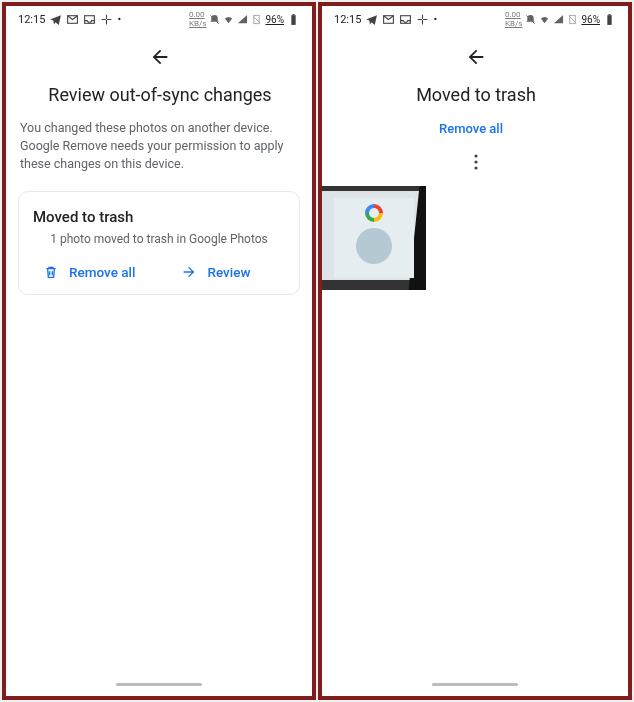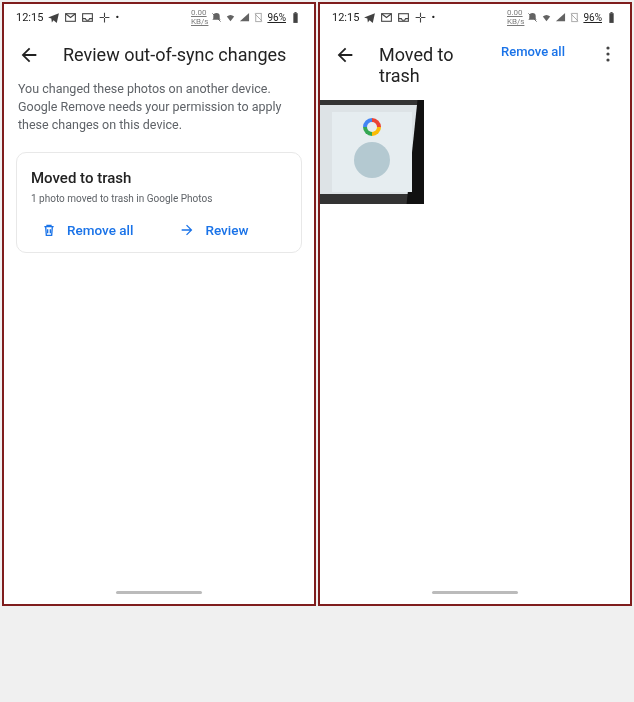--- a/index.html
+++ b/index.html
@@ -1,32 +1,32 @@
 <!DOCTYPE html>
 <html><head>
 <meta charset="utf-8">
 <style>
 * { margin: 0; padding: 0; box-sizing: border-box; font-family: Roboto, -apple-system, sans-serif; }
 body { background: #f0f0f0; display: flex; gap: 2px; padding: 2px; }
-.phone { width: 315px; height: 604px; background: #fff; border: 2px solid #7f1d1d; display: flex; flex-direction: column; position: relative; }
+.phone { width: 315px; height: 698px; background: #fff; border: 4px solid #7f1d1d; display: flex; flex-direction: column; position: relative; }
 .statusbar { height: 26px; display: flex; align-items: center; padding: 0 12px; font-size: 11px; color: #222; gap: 4px; }
 .statusbar .left { display: flex; align-items: center; gap: 4px; }
 .statusbar .spacer { flex: 1; }
 .statusbar .right { display: flex; align-items: center; gap: 3px; font-size: 10px; text-decoration: underline; }
 .sicon { width: 13px; height: 13px; opacity: .85; }
 .sicon-sm { width: 11px; height: 11px; opacity: .7; }
-.header { display: flex; align-items: flex-start; padding: 14px 12px 14px 14px; gap: 23px; }
+.header { display: flex; align-items: center; padding: 14px 12px 14px 14px; gap: 16px; flex-direction: column; }
 .back { width: 22px; height: 22px; cursor: pointer; }
 .title { font-size: 18px; font-weight: 400; color: #222; flex: 1; }
 .remove-all-top { color: #1a73e8; font-size: 13px; font-weight: 500; cursor: pointer; margin-right: 10px; }
 .menu { width: 20px; height: 20px; cursor: pointer; display:flex; align-items:center; justify-content:center; }
 .desc { padding: 0 14px 18px 14px; font-size: 12.5px; line-height: 1.45; color: #5f6368; }
 .card { margin: 0 12px; border: 1px solid #e8e8e8; border-radius: 10px; padding: 16px 14px 8px 14px; }
 .card-title { font-size: 15px; font-weight: 500; color: #222; margin-bottom: 6px; }
-.card-sub { font-size: 10px; color: #5f6368; margin-bottom: 18px; }
+.card-sub { font-size: 12px; color: #5f6368; margin-bottom: 18px; text-align: center; }
 .card-actions { display: flex; gap: 36px; padding-bottom: 6px; }
 .card-btn { display: flex; align-items: center; gap: 10px; color: #1a73e8; font-size: 13.5px; font-weight: 500; cursor: pointer; padding-left: 10px; }
 .card-btn .bicon { width: 16px; height: 16px; }
 .desc2 { padding: 32px 14px 10px 14px; font-size: 12.5px; line-height: 1.45; color: #5f6368; }
 .thumb { width: 104px; height: 104px; margin-left: 0; background: linear-gradient(180deg,#333 0 5%, #dde3e6 5% 90%, #333 90% 100%); display:flex; align-items:center; justify-content:center; position:relative; overflow:hidden; cursor:pointer; }
 .thumb::before { content:""; position:absolute; right:-10px; top:-6px; width:22px; height:118px; background:#111; transform:rotate(6deg); }
 .thumb-inner { width:80px; height:80px; background:#e6edf0; display:flex; flex-direction:column; align-items:center; justify-content:flex-start; gap:4px; padding-top:6px; position:relative; }
 .glogo { width:18px; height:18px; border-radius:50%; background: conic-gradient(#ea4335 0 25%, #fbbc05 25% 50%, #34a853 50% 75%, #4285f4 75% 100%); position:relative; }
 .glogo::after { content:""; position:absolute; inset:4px; background:#e6edf0; border-radius:50%; }
 .disc { width:36px; height:36px; border-radius:50%; background:#b4c9d1; margin-top:2px; }

